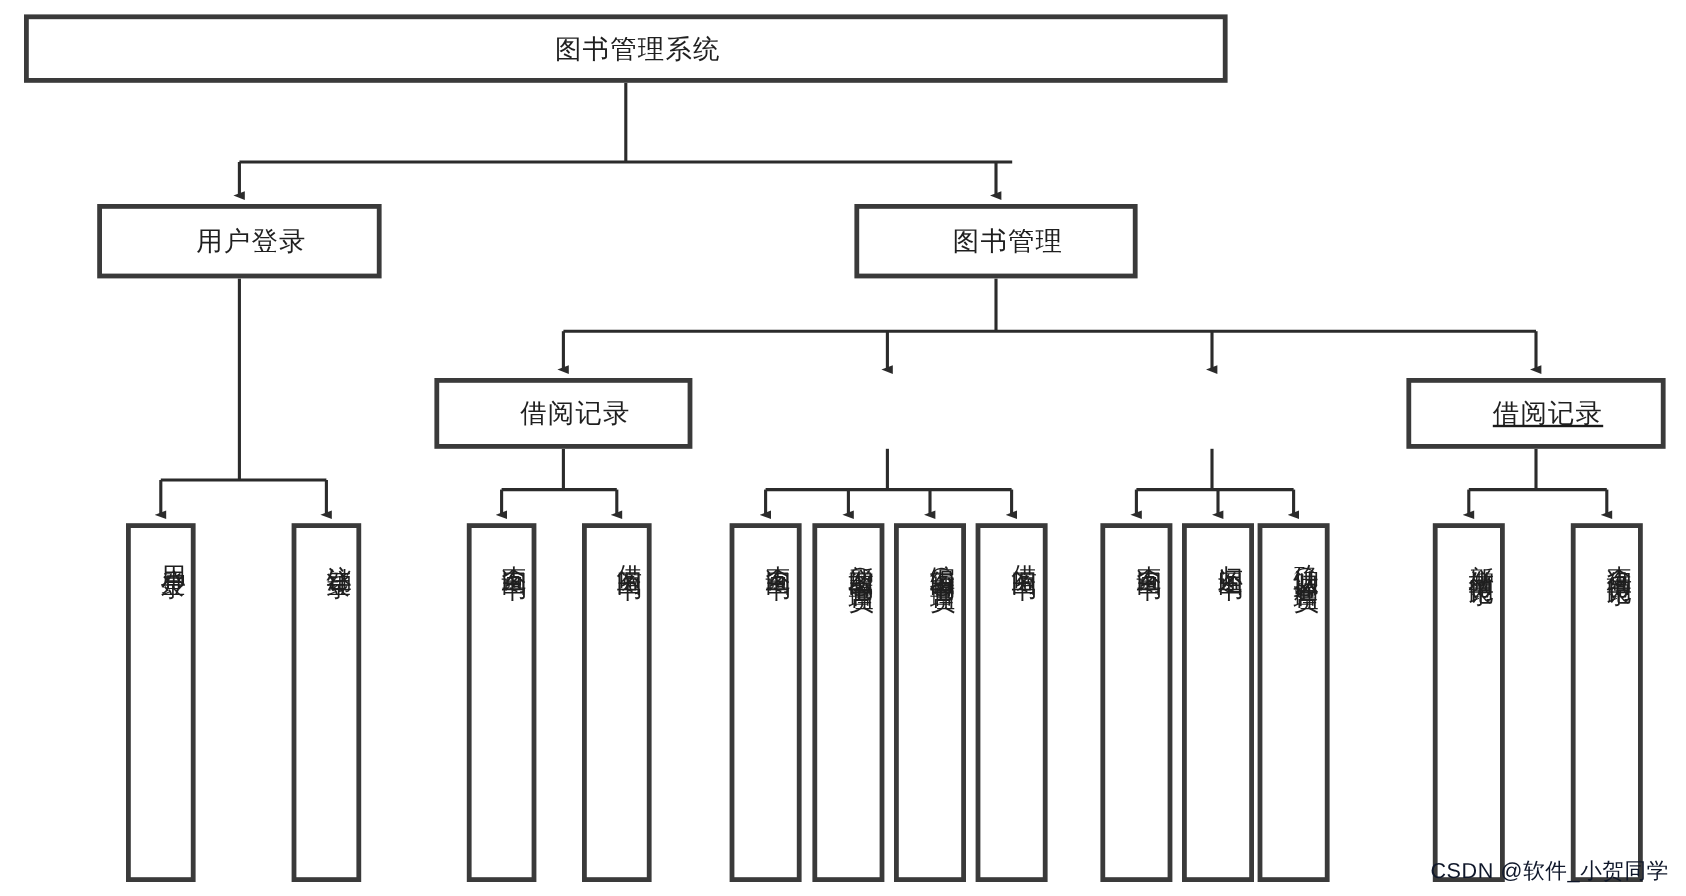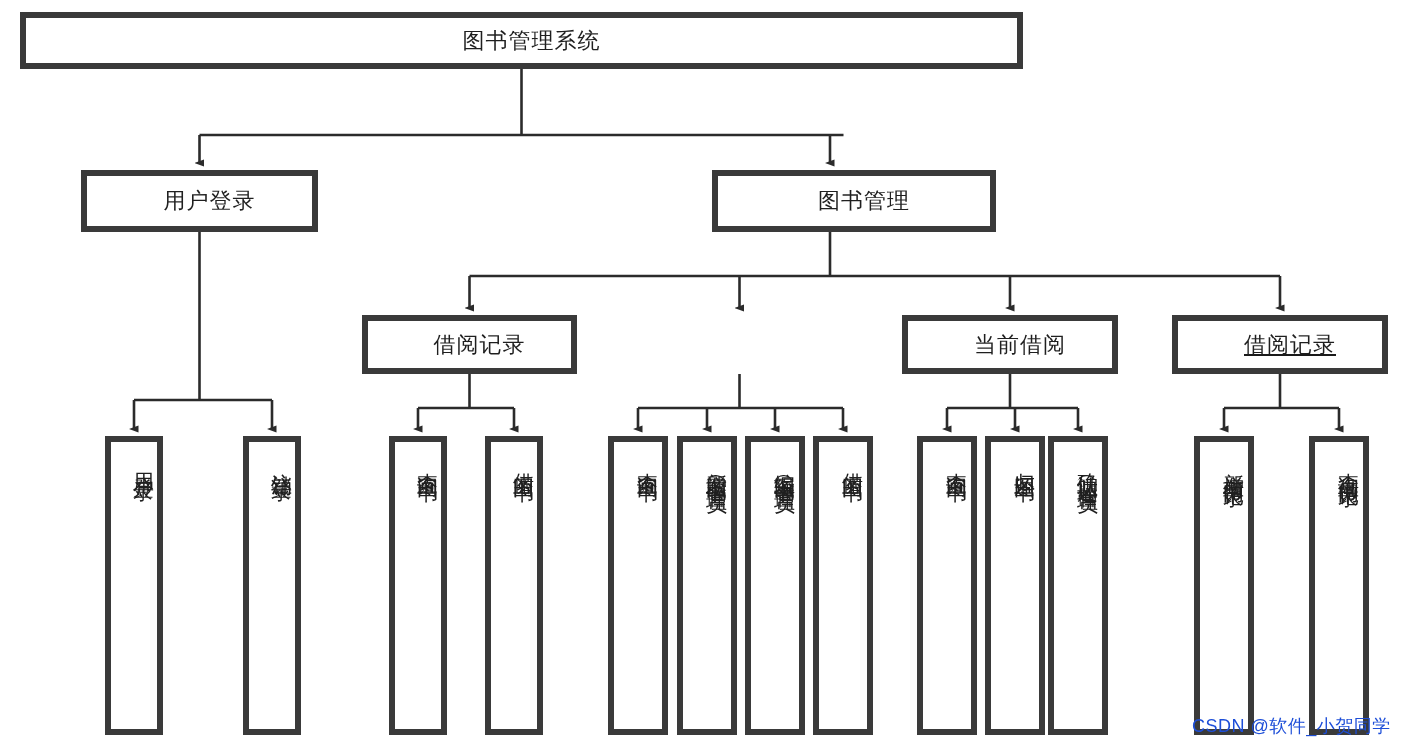--- a/index.html
+++ b/index.html
@@ -17,21 +17,21 @@
   svg#edges{
     position:absolute;
     left:0; top:0;
     width:1405px; height:747px;
     pointer-events:none;
   }
   .node{
     position:absolute;
     box-sizing:border-box;
     background:#ffffff;
-    border:6px solid #c2410c;
+    border:4px solid #c2410c;
     display:flex;
     align-items:center;
     justify-content:center;
     z-index:2;
     padding-left:20px;
   }
   .node .label{
     font-size:22px;
     line-height:1.25;
     letter-spacing:1px;
@@ -118,29 +118,26 @@
     </g>
   </svg>
 
   <div class="node" style="left: 20px; top: 12px; width: 1003px; height: 57px; border-color: rgb(58, 58, 58); background: rgb(255, 255, 255);">
     <span class="label">图书管理系统</span>
   </div>
 
   <div class="node" style="left: 81px; top: 170px; width: 237px; height: 62px; border-color: rgb(58, 58, 58); background: rgb(255, 255, 255);">
     <span class="label">用户登录</span>
   </div>
-  <div class="node" style="left: 712px; top: 170px; width: 284px; height: 62px; border-color: rgb(58, 58, 58); background: rgb(255, 255, 255);">
+  <div class="node" style="left: 712px; top: 170px; width: 236px; height: 62px; border-color: rgb(58, 58, 58); background: rgb(255, 255, 255);">
     <span class="label">图书管理</span>
   </div>
 
   <div class="node" style="left: 362px; top: 315px; width: 215px; height: 59px; border-color: rgb(58, 58, 58); background: rgb(255, 255, 255);">
     <span class="label">借阅记录</span>
-  </div>
-  <div class="node" style="left: 902px; top: 315px; width: 216px; height: 59px; border-color: rgb(58, 58, 58); background: rgb(255, 255, 255);">
-    <span class="label">当前借阅</span>
   </div>
   <div class="node" style="left: 1172px; top: 315px; width: 216px; height: 59px; border-color: rgb(58, 58, 58); background: rgb(255, 255, 255); text-decoration: underline;">
     <span class="label">借阅记录</span>
   </div>
 
   <div class="node vertical" style="left: 105px; top: 436px; width: 58px; height: 299px; border-color: rgb(58, 58, 58); background: rgb(255, 255, 255);">
     <span class="label">用户登录</span>
   </div>
   <div class="node vertical" style="left: 243px; top: 436px; width: 58px; height: 299px; border-color: rgb(58, 58, 58); background: rgb(255, 255, 255);">
     <span class="label">注销登录</span>
@@ -172,14 +169,14 @@
   <div class="node vertical" style="left: 1048px; top: 436px; width: 60px; height: 299px; border-color: rgb(58, 58, 58); background: rgb(255, 255, 255);">
     <span class="label">确认归还（管理员）</span>
   </div>
   <div class="node vertical" style="left: 1194px; top: 436px; width: 60px; height: 299px; border-color: rgb(58, 58, 58); background: rgb(255, 255, 255);">
     <span class="label">新增借阅记录</span>
   </div>
   <div class="node vertical" style="left: 1309px; top: 436px; width: 60px; height: 299px; border-color: rgb(58, 58, 58); background: rgb(255, 255, 255);">
     <span class="label">查询借阅记录</span>
   </div>
 
-  <div class="watermark" style="left: 1192px; top: 714px; color: #1d4ed8;">CSDN @软件_小贺同学</div>
+  <div class="watermark" style="left: 1192px; top: 714px; color: #0f172a;">CSDN @软件_小贺同学</div>
 </div>
 
 </body></html>

